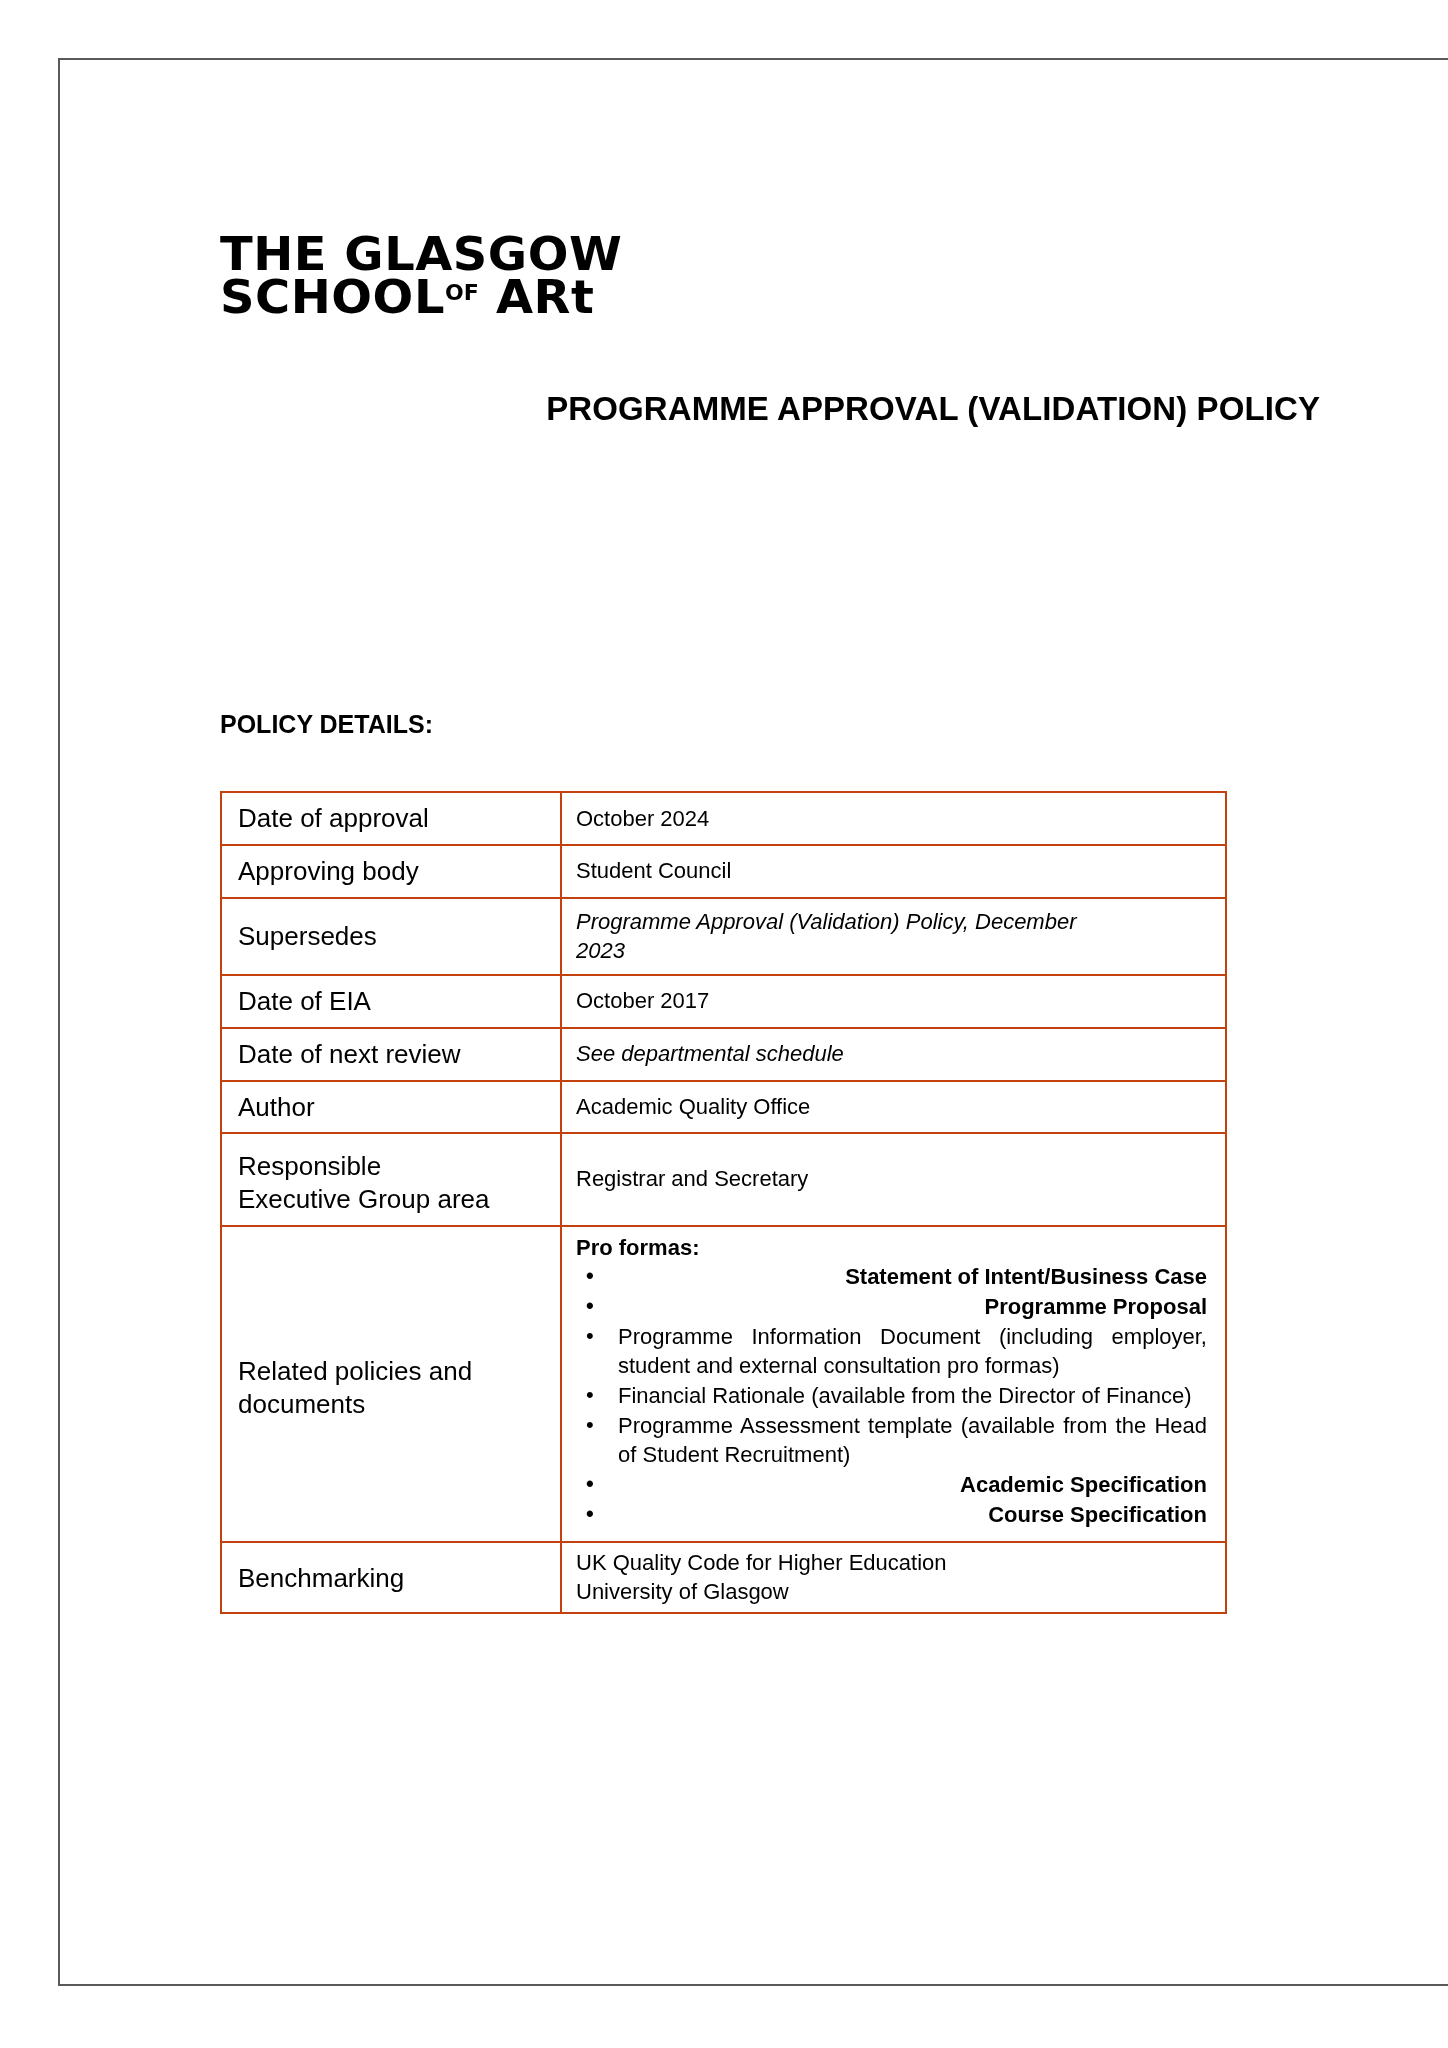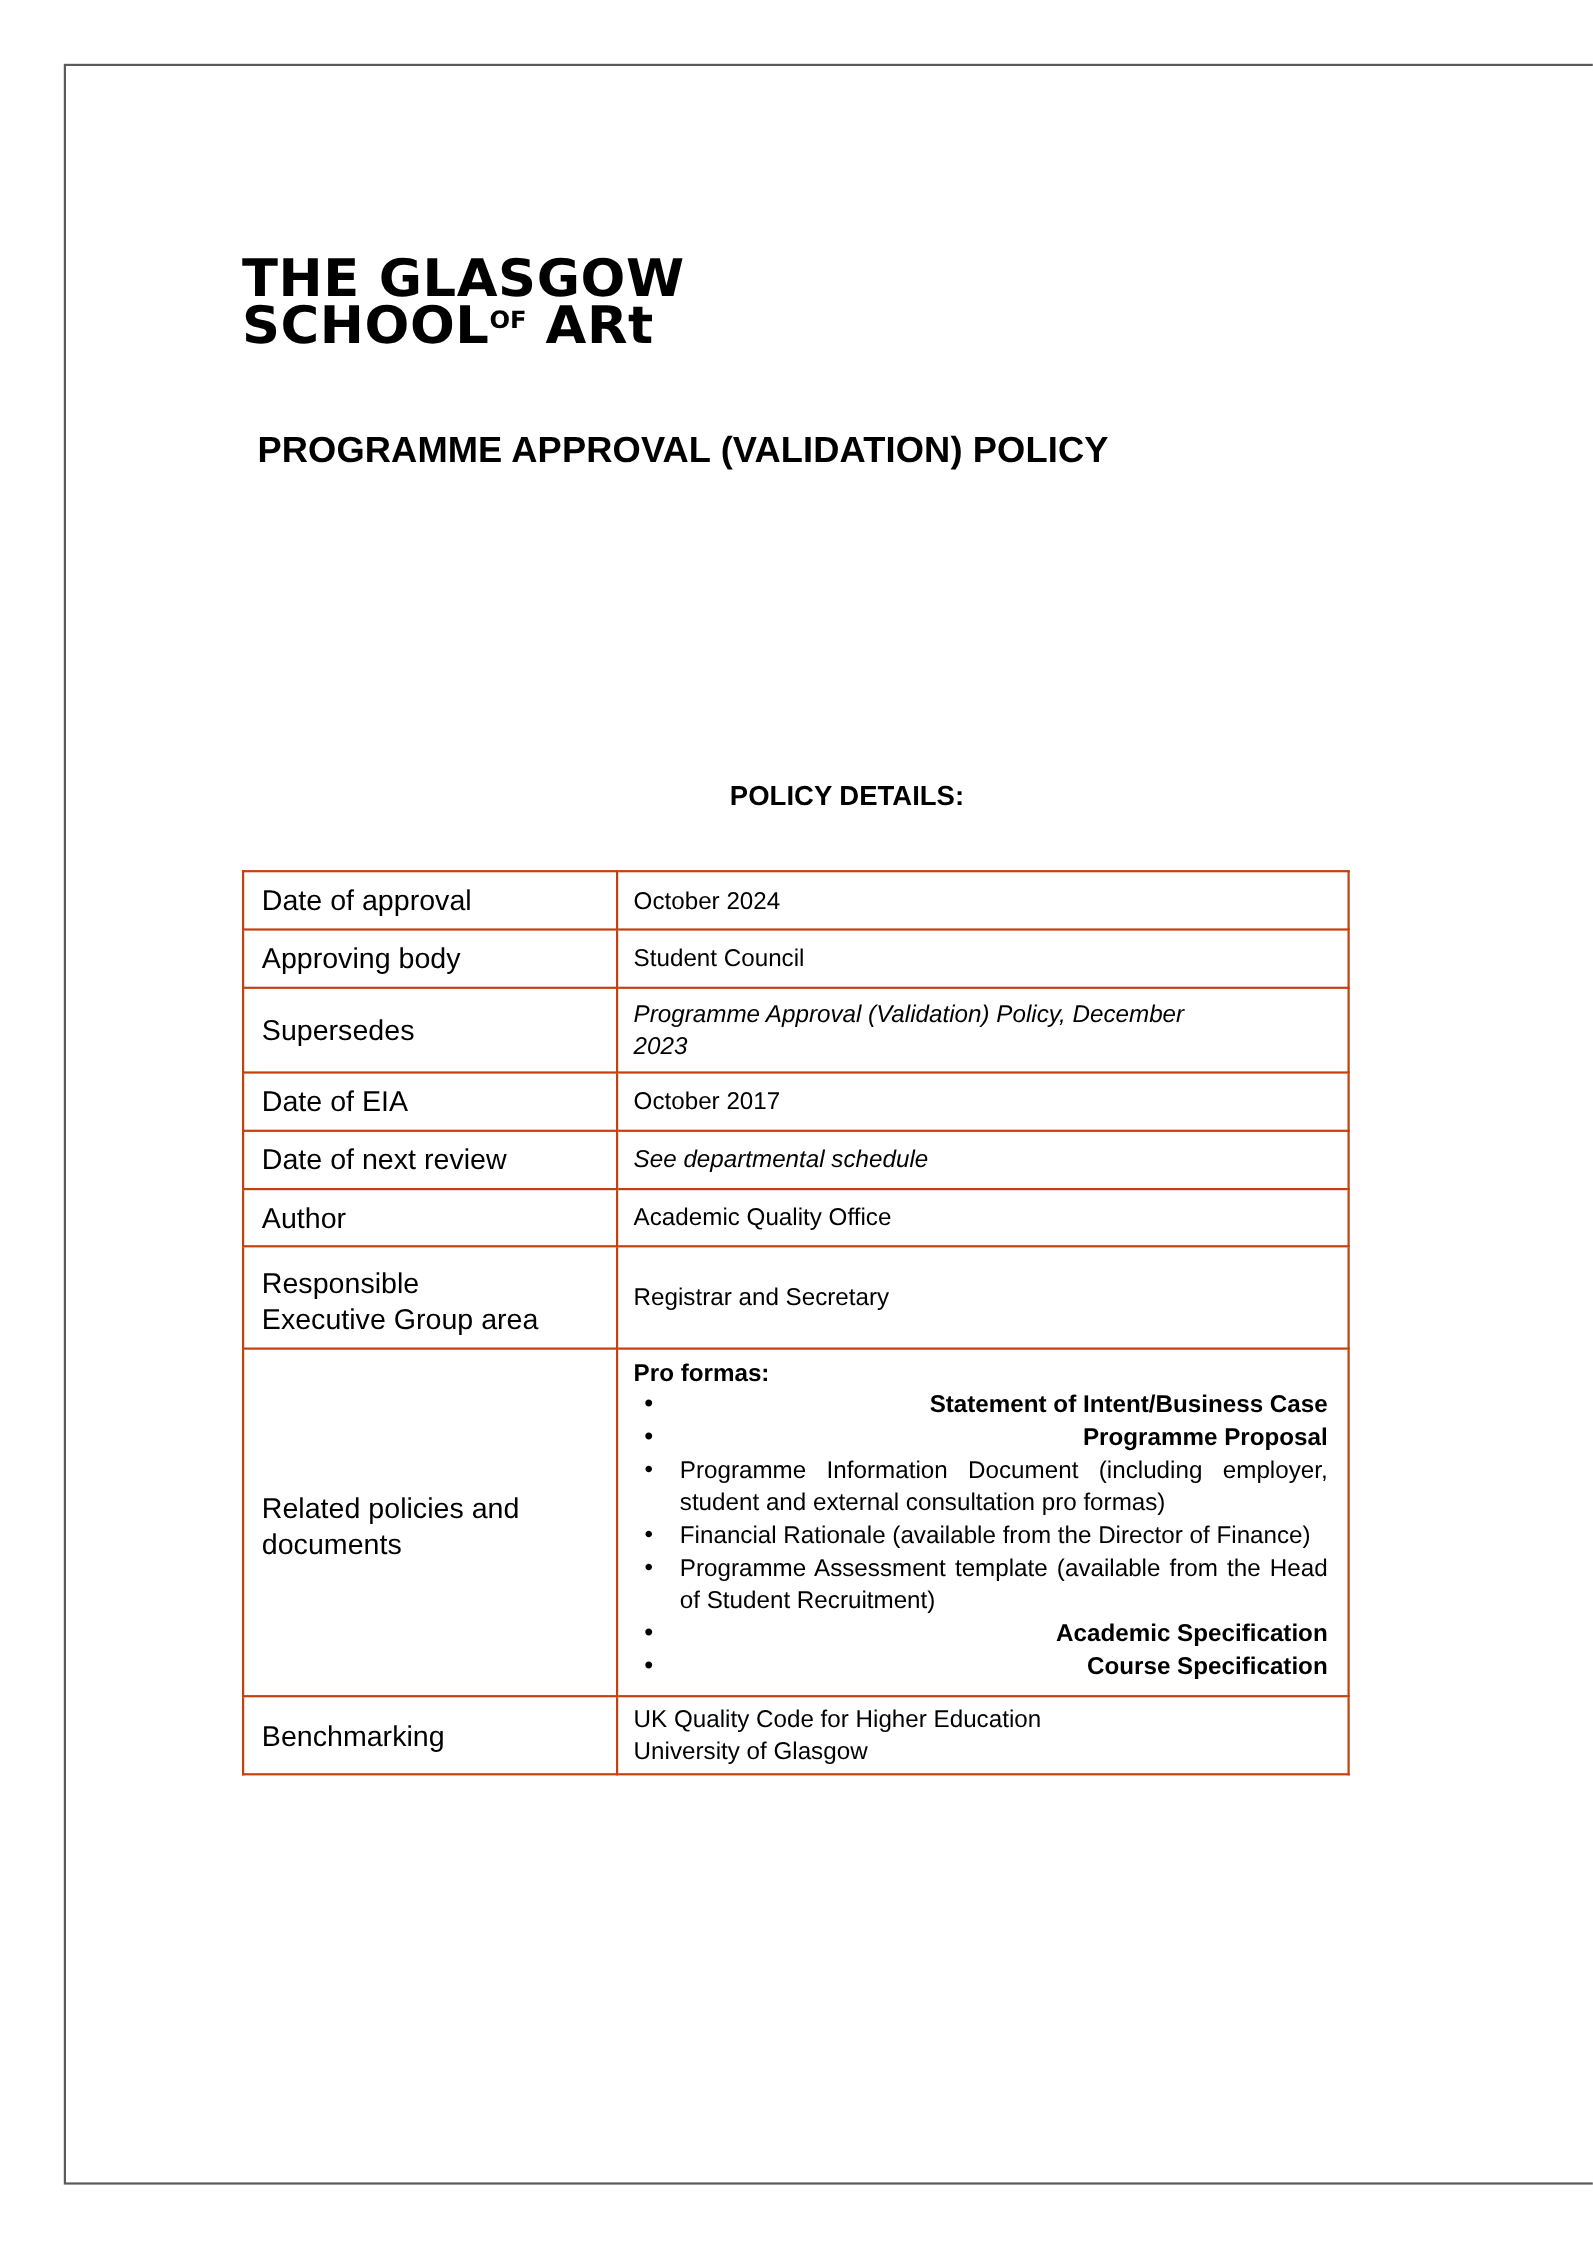--- a/index.html
+++ b/index.html
@@ -62,30 +62,30 @@
 
   
   .doc-title {
     margin-top: 72px;
     font-family: "Liberation Sans", sans-serif;
     font-weight: 700;
     font-size: 33px;
     letter-spacing: 0.1px;
     white-space: nowrap;
     padding-left: 14px;
+    text-align: right;
   }
 
   
   .section-heading {
     margin-top: 282px;
     font-family: "Liberation Sans", sans-serif;
     font-weight: 700;
     font-size: 25px;
     padding-left: 0px;
-    text-align: center;
   }
 
   
   .details-table {
     margin-top: 52px;
     width: 1005px;
     border-collapse: collapse;
     table-layout: fixed;
   }
   .details-table td {

